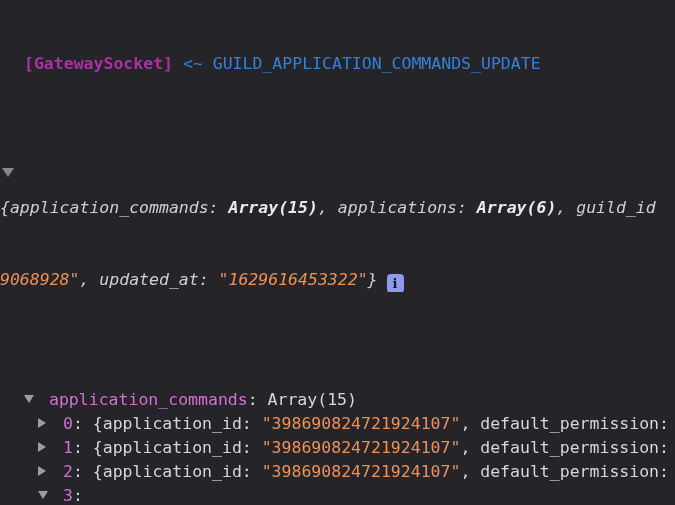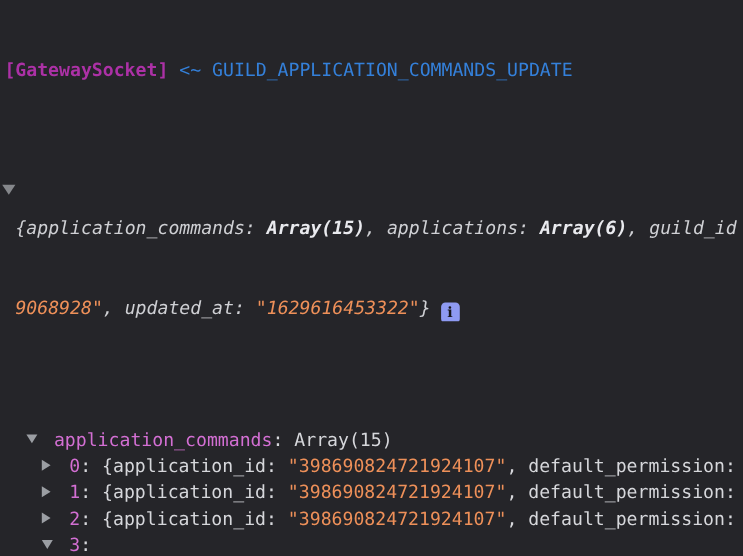--- a/index.html
+++ b/index.html
@@ -9,23 +9,23 @@
   }
   html,body{margin:0;padding:0;background:var(--bg);}
   #console{
     position:relative; width:675px; height:505px; overflow:hidden;
     background:var(--bg); color:var(--text);
     font-family:"DejaVu Sans Mono", monospace;
     font-size:16.5px; line-height:24px; white-space:pre;
     padding-top:4px; box-sizing:border-box;
   }
   .row{position:relative; height:24px; overflow:hidden;}
-  #line1{padding-left:4px;}
+  #line1{padding-left:24px;}
   .preview{position:relative; font-style:italic;}
-  .preview .row{padding-left:14px;}
+  .preview .row{}
   .tk-tag{color:var(--tag); font-weight:bold;}
   .tk-evt{color:var(--evt);}
   .tk-pv{color:var(--pv);}
   .tk-pvb{color:var(--pvb); font-weight:bold;}
   .tk-key{color:var(--key);margin-left:12px;}
   .tk-str{color:var(--str);}
   .tk-plain{color:var(--text);}
   .exp{position:absolute; top:7px; width:0; height:0;}
   .exp-down{border-left:5px solid transparent; border-right:5px solid transparent; border-top:8px solid var(--exp);}
   .exp-right{border-top:5px solid transparent; border-bottom:5px solid transparent; border-left:8px solid var(--exp); top:6px;}

